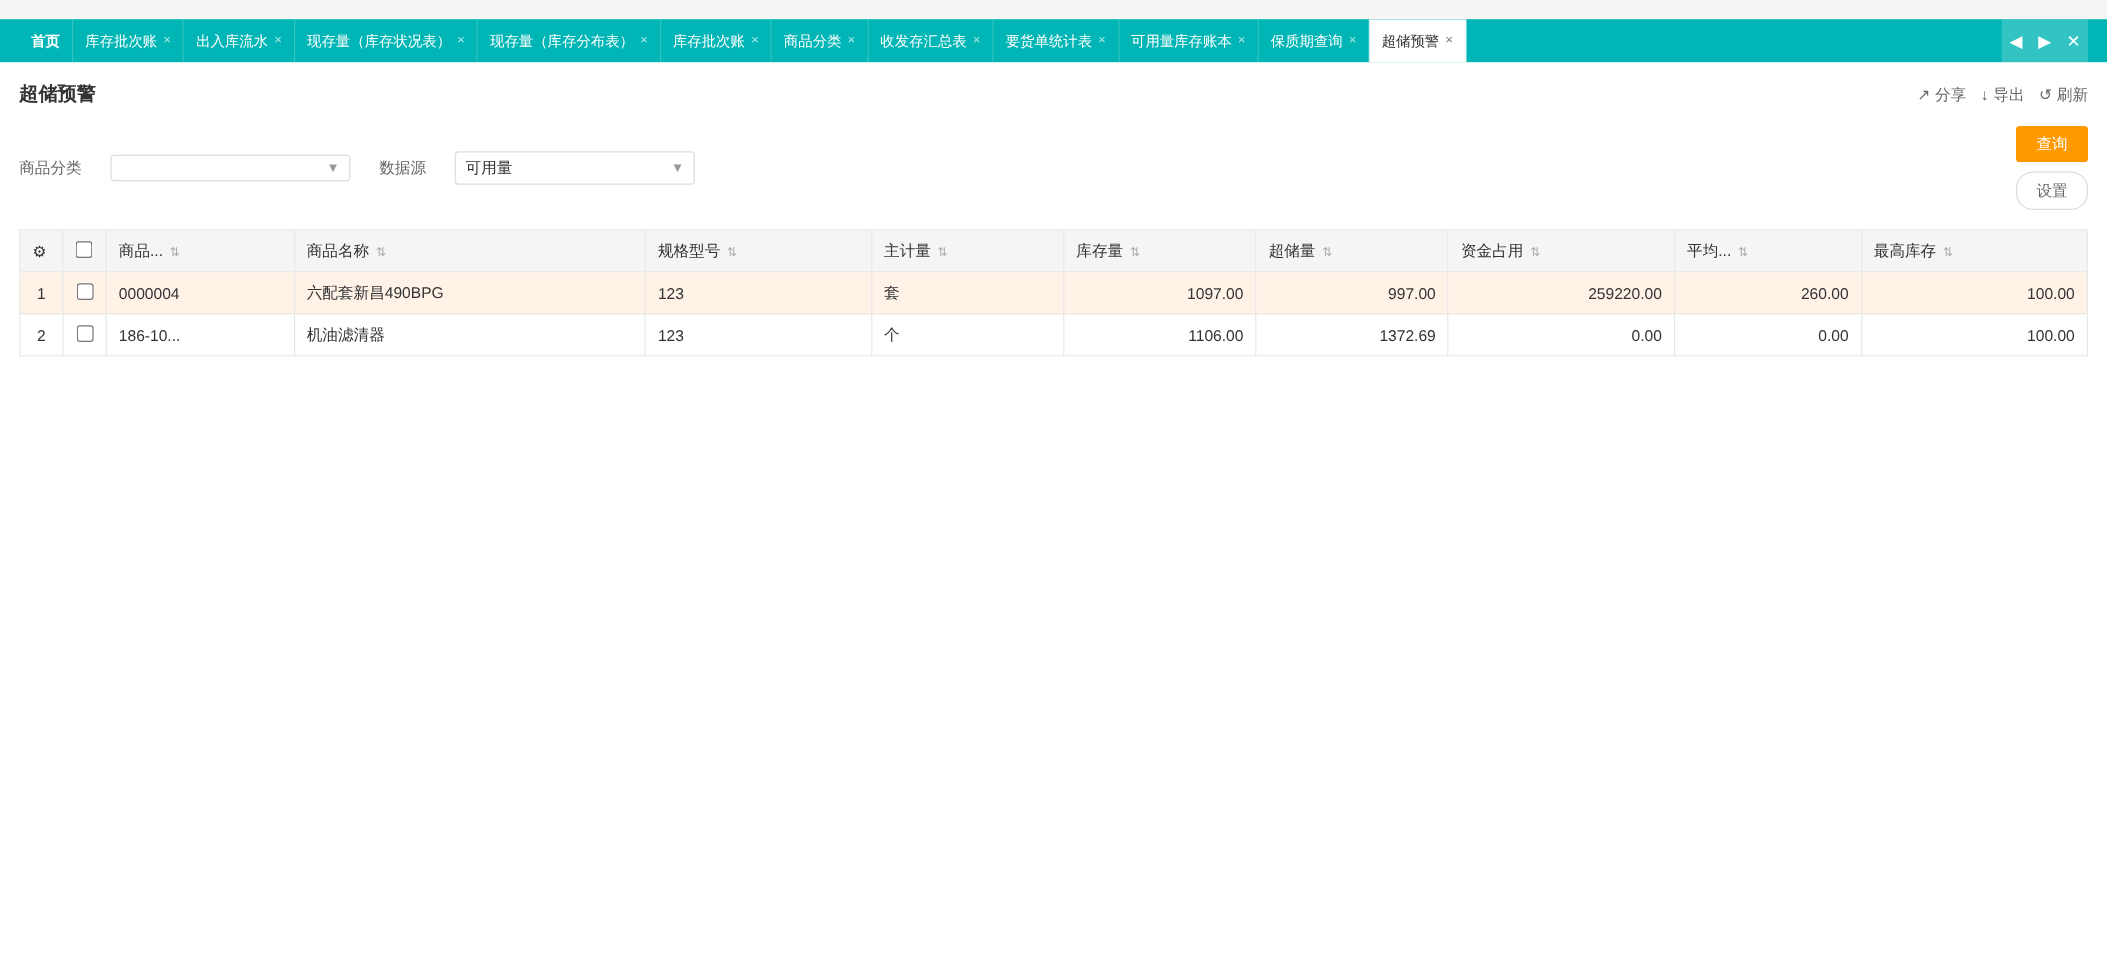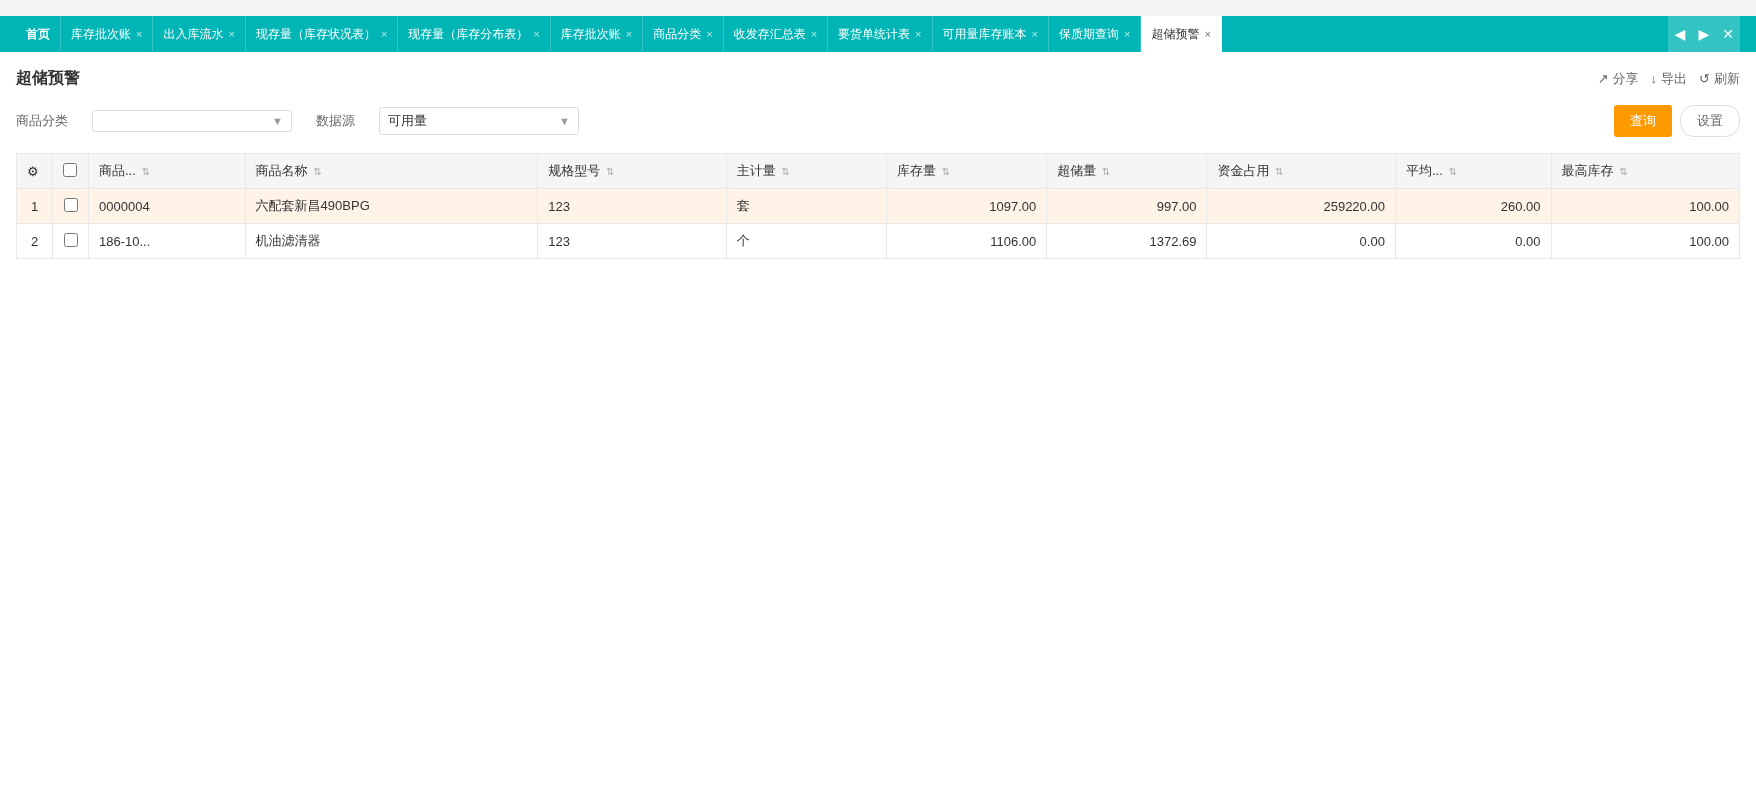--- a/index.html
+++ b/index.html
@@ -119,20 +119,21 @@
       background: #fff;
       cursor: pointer;
       font-size: 13px;
       justify-content: space-between;
     }
     .filter-select .chevron { color: #999; font-size: 11px; }
     .filter-right {
       margin-left: auto;
       display: flex;
       gap: 8px;
+      flex-direction: column;
     }
     .btn-query {
       background: #f90;
       color: #fff;
       border: none;
       border-radius: 3px;
       padding: 6px 16px;
       cursor: pointer;
       font-size: 13px;
     }

